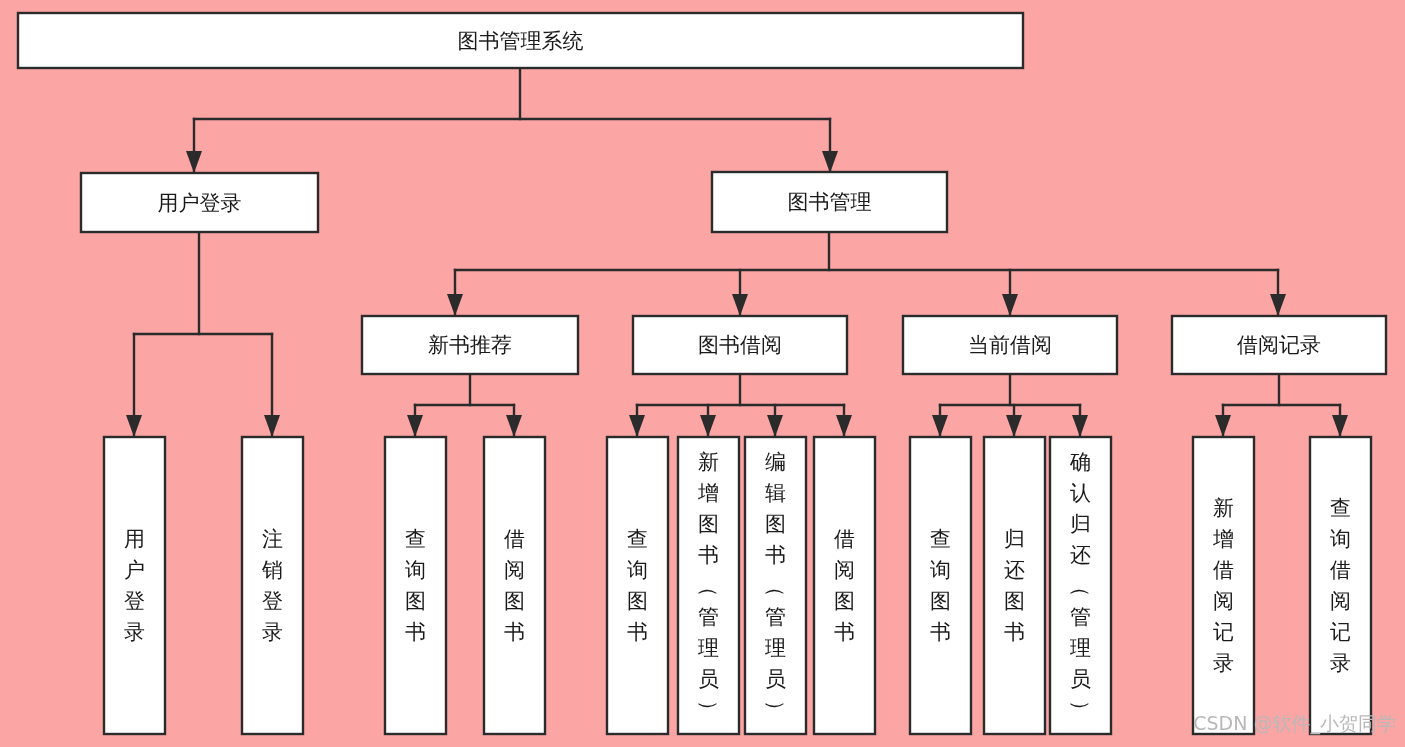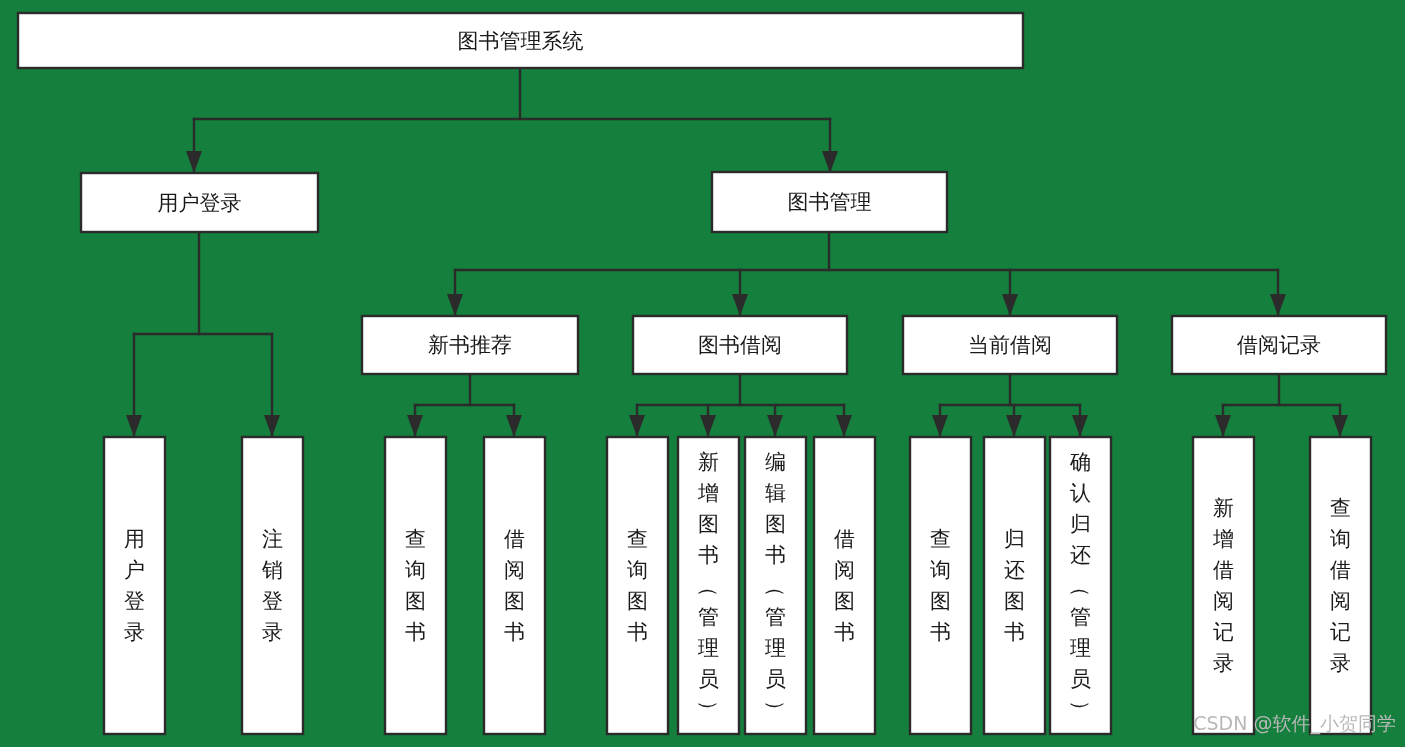--- a/index.html
+++ b/index.html
@@ -11,21 +11,21 @@
   body {
     width: 1405px;
     height: 747px;
     font-family: "DejaVu Sans", "Liberation Sans", sans-serif;
     overflow: hidden;
   }
   #diagram-root {
     position: relative;
     width: 1405px;
     height: 747px;
-    background: #15803d;
+    background: #fca5a5;
   }
   svg.tree-canvas {
     display: block;
     width: 1405px;
     height: 747px;
   }
   .node-box {
     fill: #ffffff;
     stroke: #2b2b2b;
     stroke-width: 2.4;

